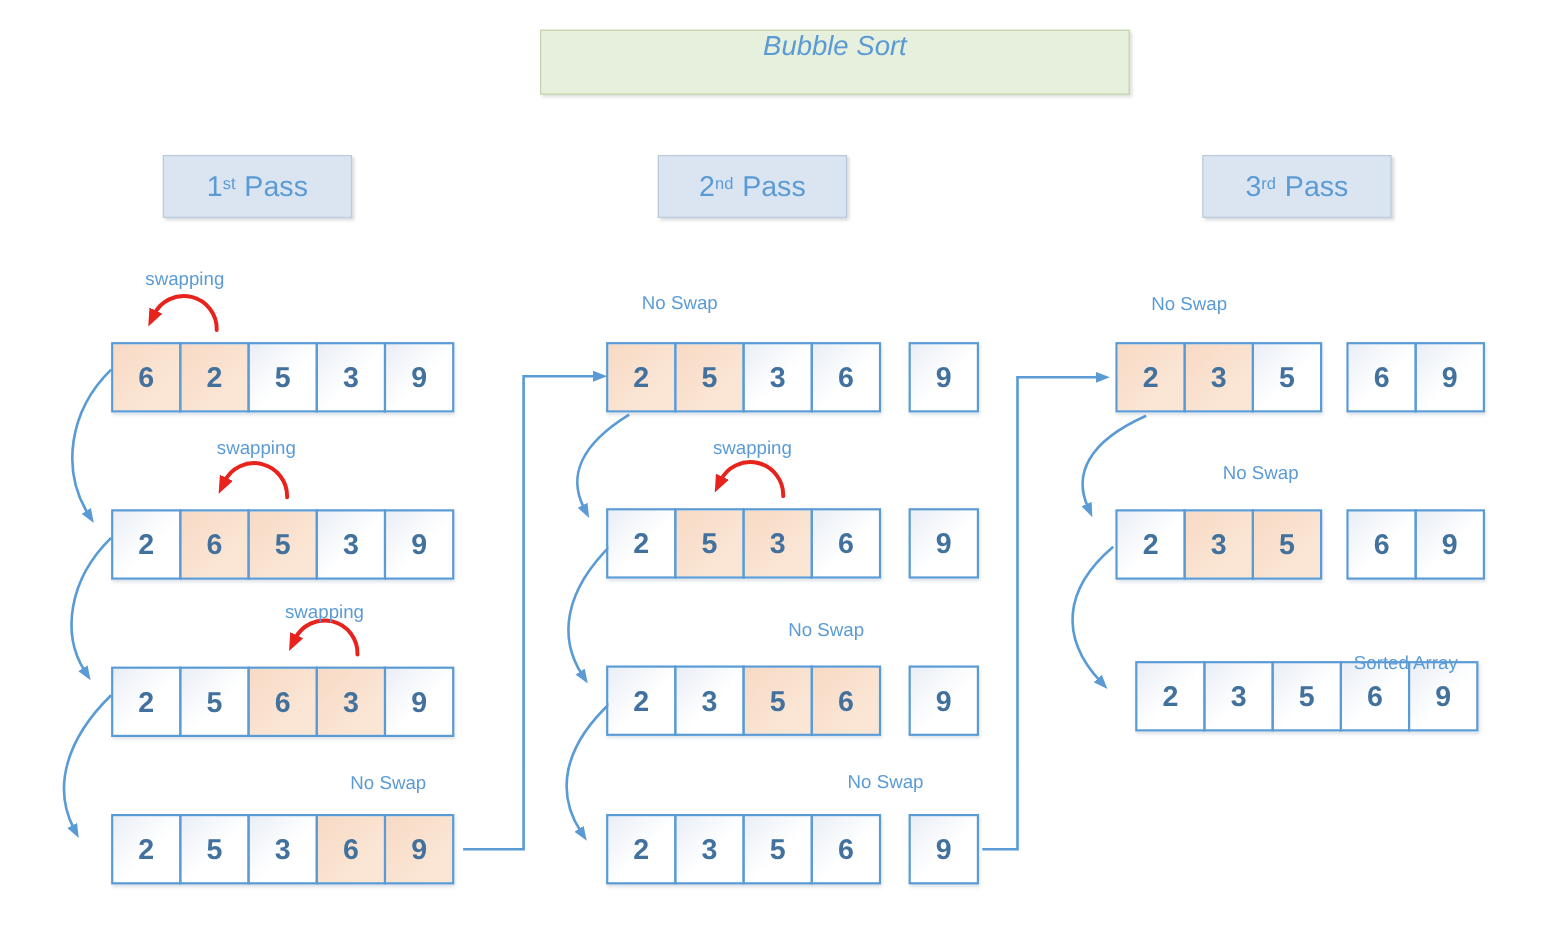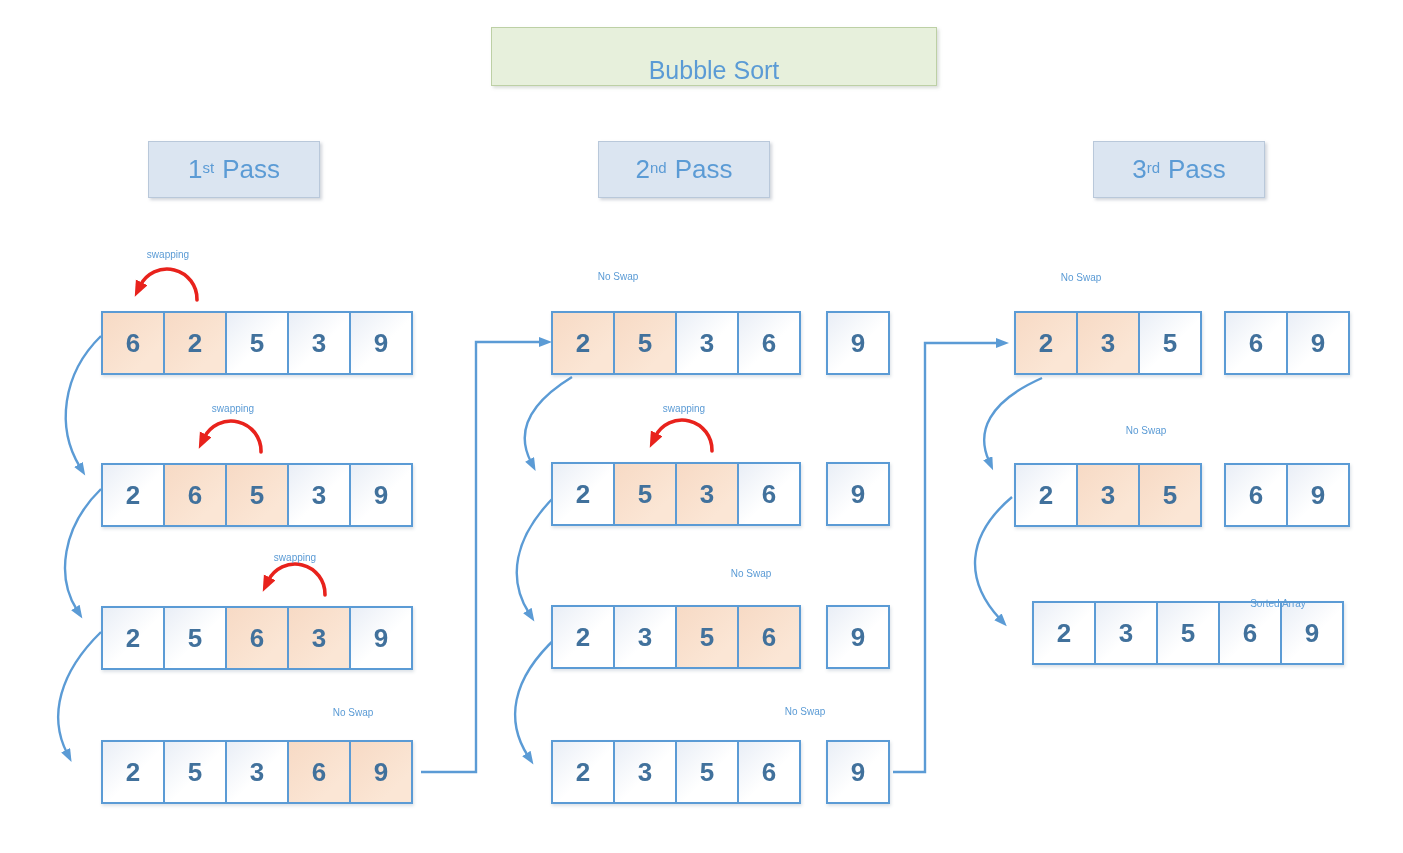--- a/index.html
+++ b/index.html
@@ -10,25 +10,26 @@
     --title-bg:#e7f0dc;
     --title-border:#bdd0a5;
     --header-bg:#dbe5f1;
     --header-border:#b9c8da;
   }
   *{box-sizing:border-box;}
   body{margin:0;background:#ffffff;font-family:"Liberation Sans",sans-serif;}
   .canvas{position:relative;width:1403px;height:853px;background:#ffffff;overflow:hidden;}
 
   .title-box{
-    position:absolute;left:491px;top:27px;width:446px;height:59px;
+    position:absolute;left:491px;top:27px;width:536px;height:59px;
     background:var(--title-bg);border:1px solid var(--title-border);
-    display:flex;align-items:flex-end;justify-content:center;
+    display:flex;align-items:flex-start;justify-content:center;
     color:var(--accent);font-size:25px;
     box-shadow:2px 2px 3px rgba(150,160,150,0.35);
+    font-style:italic;
   }
 
   .pass-header{
     position:absolute;top:141px;width:172px;height:57px;
     background:var(--header-bg);border:1px solid var(--header-border);
     display:flex;align-items:center;justify-content:center;
     color:var(--accent);font-size:26px;
     box-shadow:2px 2px 3px rgba(140,150,165,0.4);
   }
   .pass-header sup{font-size:15px;line-height:1;position:relative;top:-2px;}
@@ -47,21 +48,21 @@
     margin-left:-2px;
     display:flex;align-items:center;justify-content:center;
     background:linear-gradient(135deg,#e9eef6 0%,#ffffff 55%);
     color:var(--num);font-size:26px;font-weight:bold;
   }
   .cell:first-child{margin-left:0;}
   .cell.hl{background:linear-gradient(135deg,#f7dac5 0%,#fbe6d5 75%);}
 
   .annotation{
     position:absolute;transform:translate(-50%,-50%);
-    color:var(--accent);font-size:10px;white-space:nowrap;
+    color:var(--accent);font-size:17px;white-space:nowrap;
   }
 
   svg.arrow-layer{position:absolute;left:0;top:0;width:1403px;height:853px;pointer-events:none;}
   .flow{fill:none;stroke:var(--accent);stroke-width:2.4px;stroke-linejoin:miter;}
   .swap-arc{fill:none;stroke:var(--red);stroke-width:3.6px;stroke-linecap:round;}
 </style>
 </head>
 <body>
 
 <div class="canvas">

